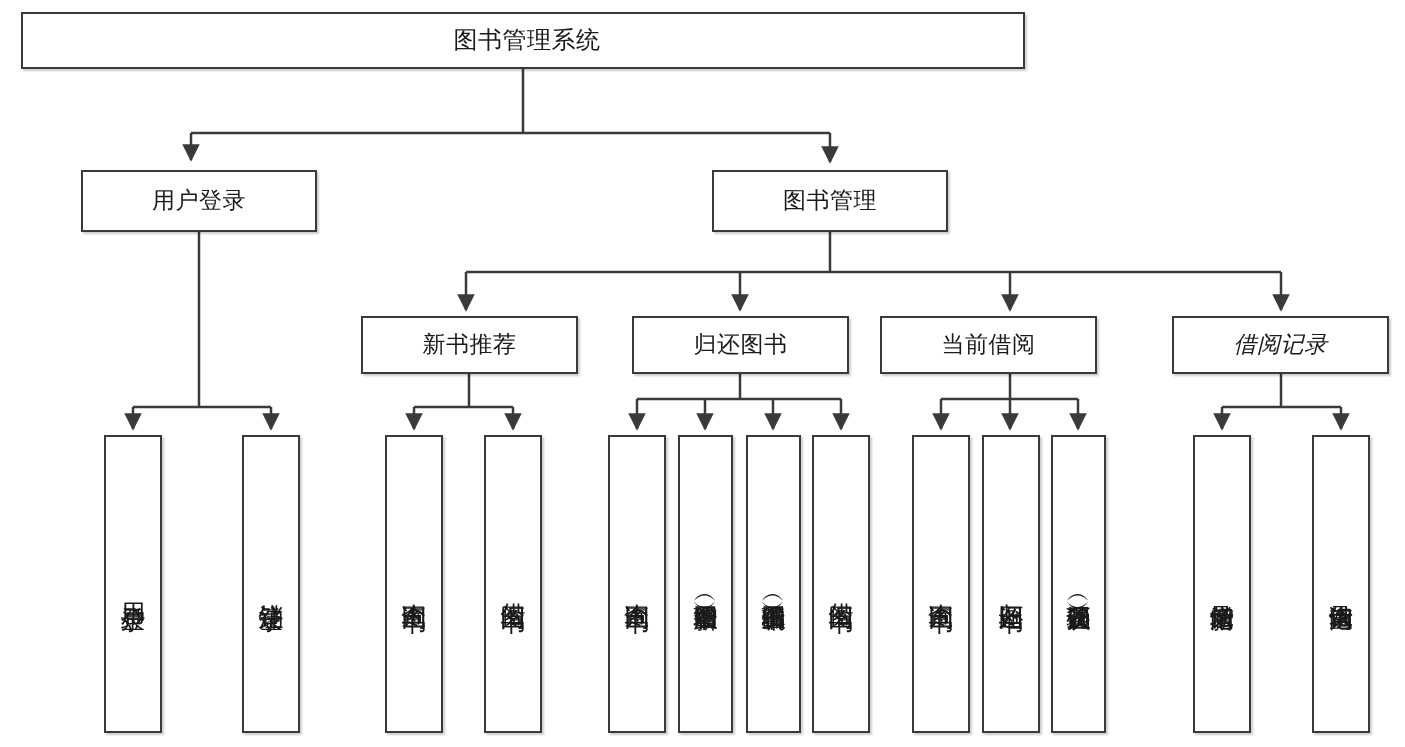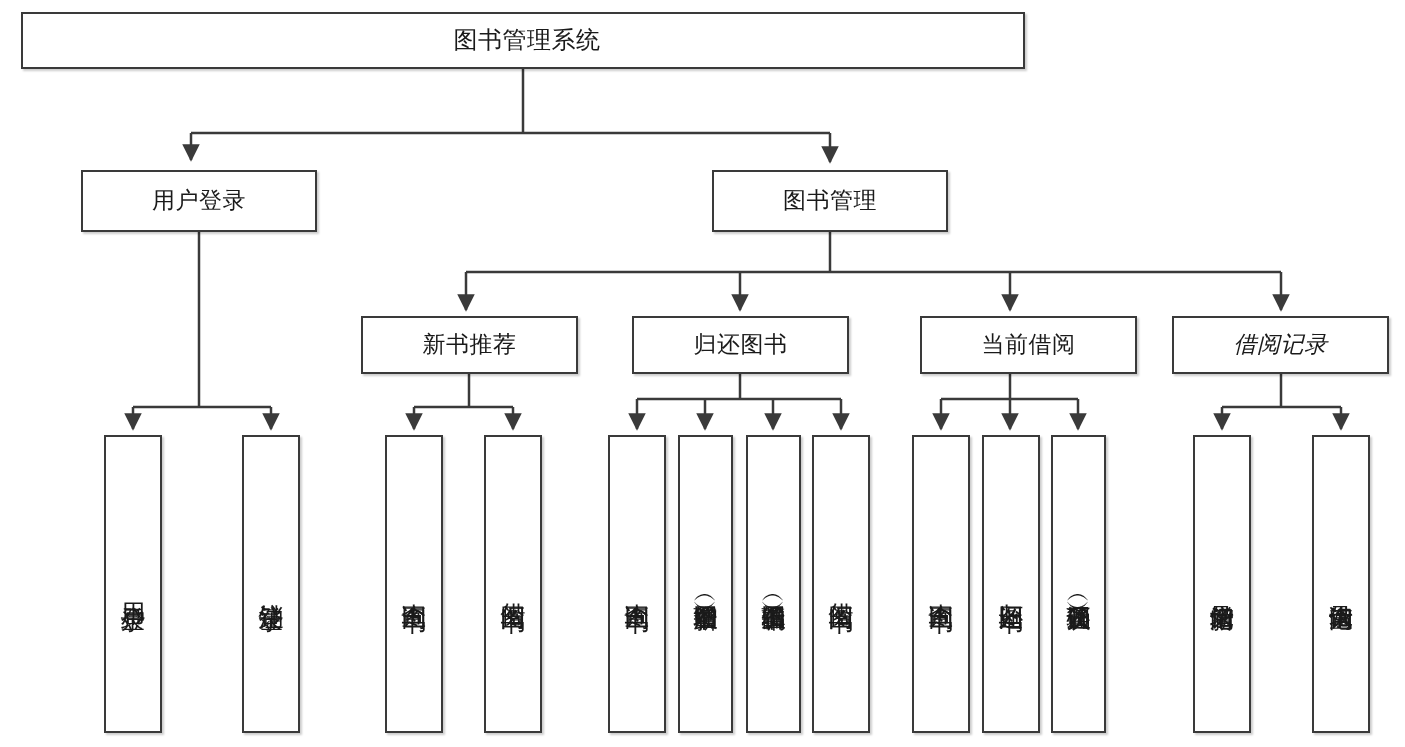--- a/index.html
+++ b/index.html
@@ -150,21 +150,21 @@
   <div class="node h" style="left:712px; top:170px; width:236px; height:62px;">
     <span class="label">图书管理</span>
   </div>
 
   <div class="node h" style="left:361px; top:316px; width:217px; height:58px;">
     <span class="label">新书推荐</span>
   </div>
   <div class="node h" style="left:632px; top:316px; width:217px; height:58px;">
     <span class="label">归还图书</span>
   </div>
-  <div class="node h" style="left:920px; top:316px; width:217px; height:58px;">
+  <div class="node h" style="left:880px; top:316px; width:217px; height:58px;">
     <span class="label">当前借阅</span>
   </div>
   <div class="node h" style="left:1172px; top:316px; width:217px; height:58px;font-style:italic;">
     <span class="label">借阅记录</span>
   </div>
 
   <div class="node v" style="left:104px; top:435px; width:58px; height:298px;">
     <span class="label">用户登录</span>
   </div>
   <div class="node v" style="left:242px; top:435px; width:58px; height:298px;">

